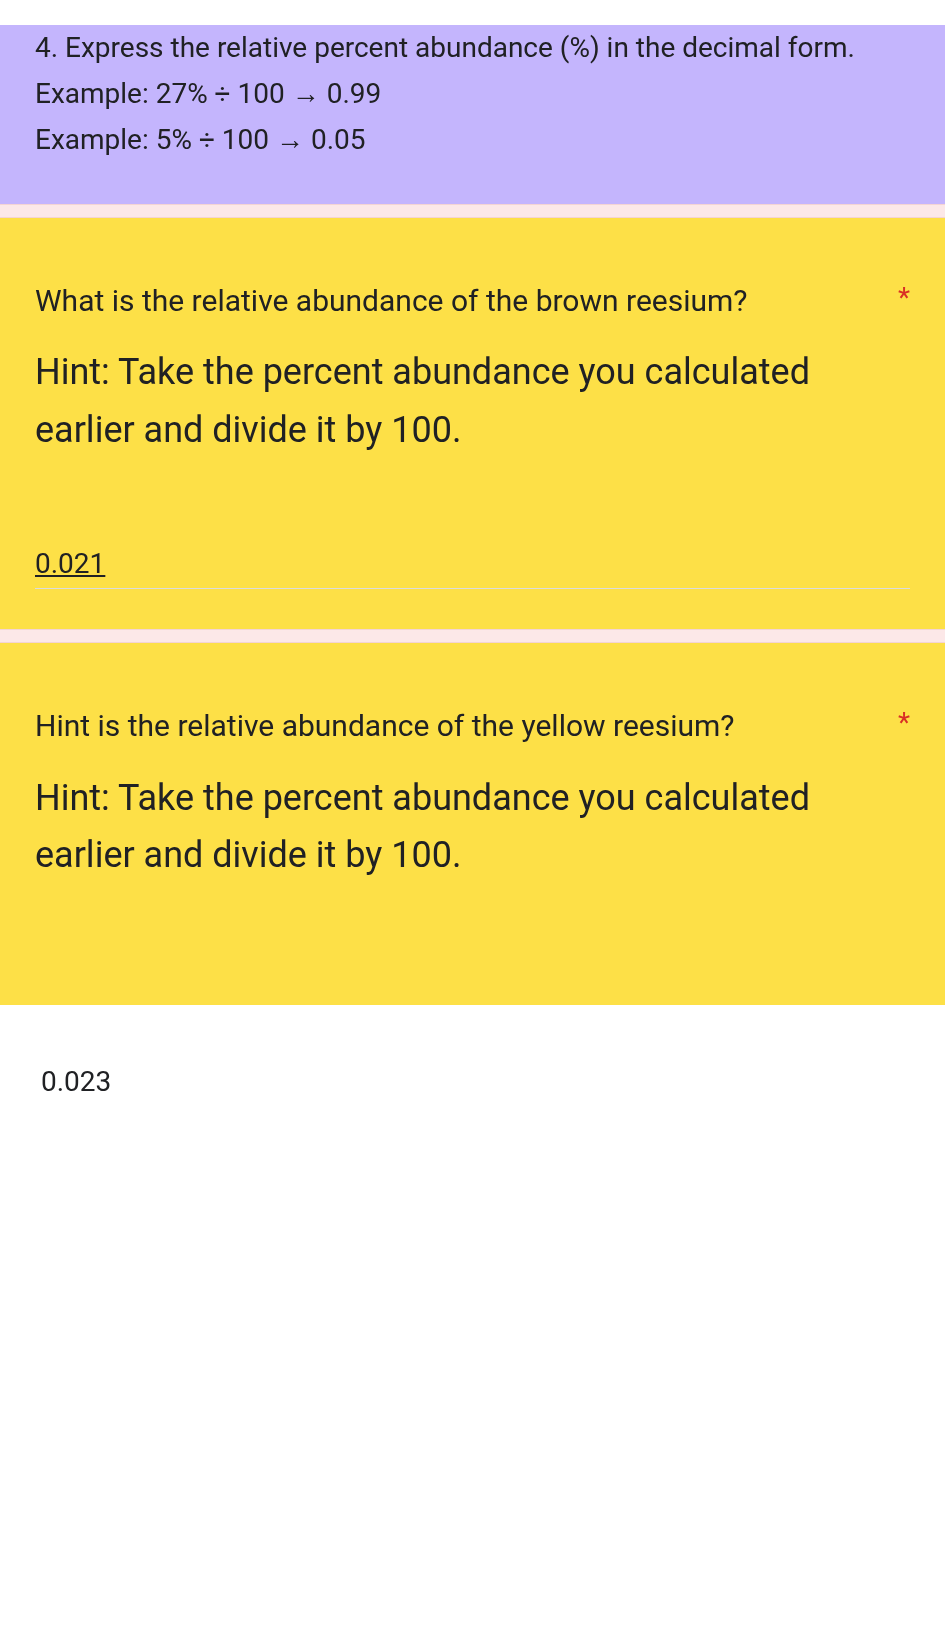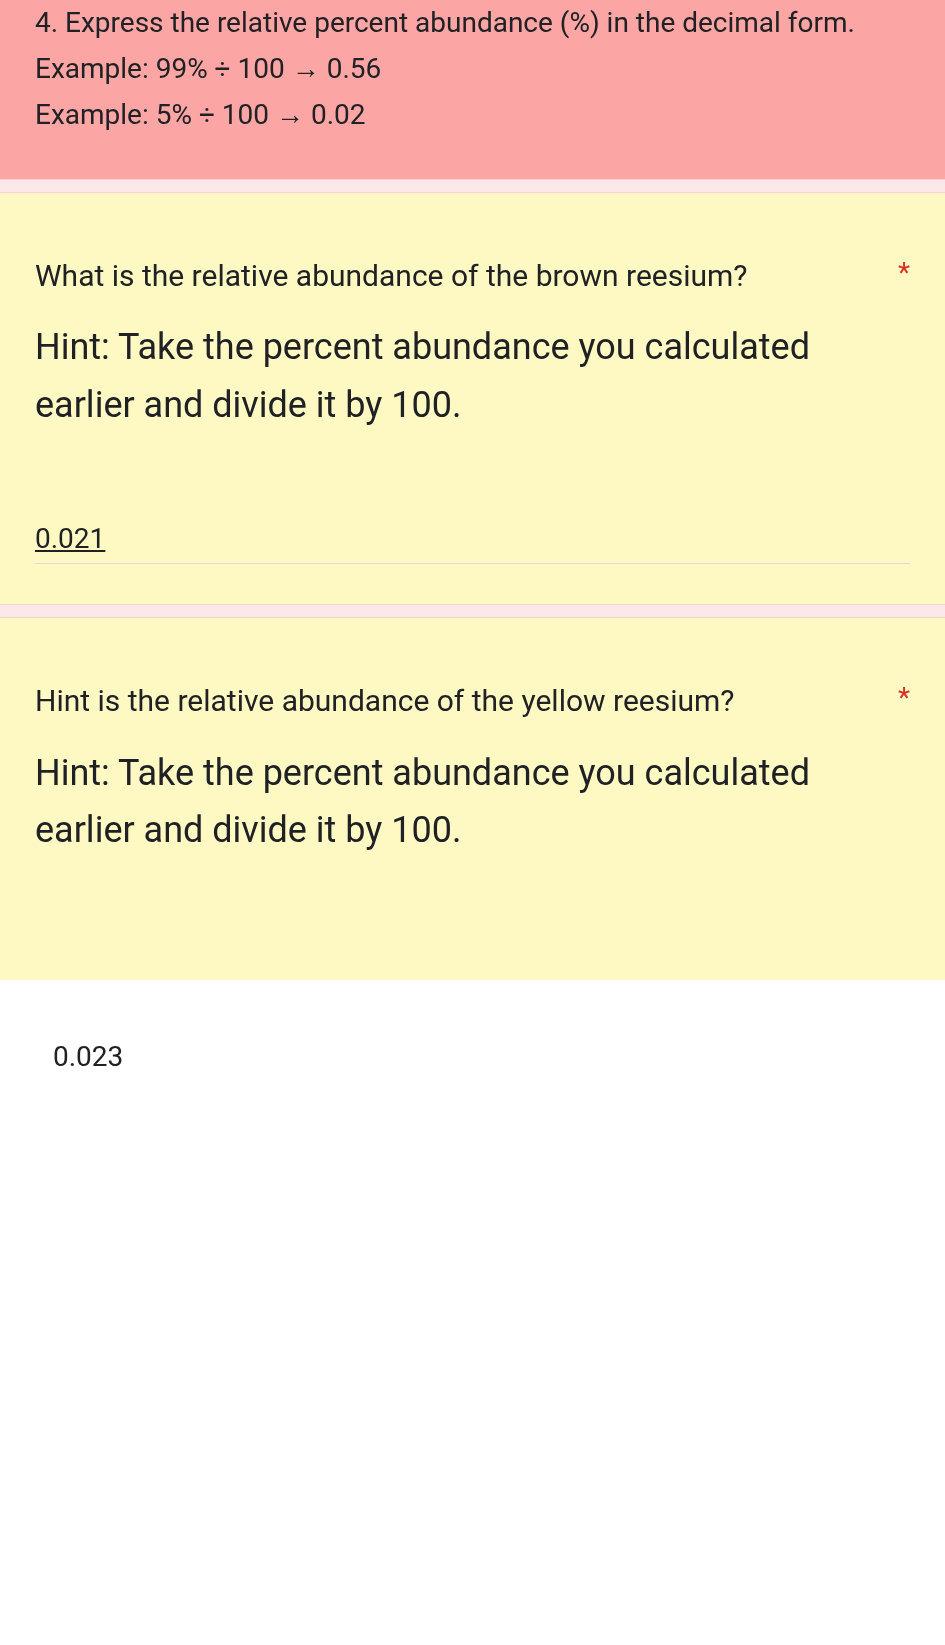--- a/index.html
+++ b/index.html
@@ -8,36 +8,37 @@
     box-sizing: border-box;
   }
   body {
     font-family: 'Roboto', 'Helvetica Neue', Arial, sans-serif;
     background: #ffffff;
     width: 945px;
     color: #202124;
   }
   .instruction-block {
     padding: 0 35px 40px 35px;
-    background: #fca5a5;
+    background: #c4b5fd;
+    margin-top: 25px;
   }
   .instruction-text {
     font-size: 28px;
     line-height: 1.65;
     color: #202124;
     font-weight: 400;
   }
   .separator {
     height: 14px;
     background: #fce8e8;
     border-top: 1px solid #f4d4d4;
     border-bottom: 1px solid #f4d4d4;
   }
   .question-card {
-    background: #fef9c3;
+    background: #fde047;
     padding: 60px 35px 40px 35px;
   }
   .question-title-row {
     display: flex;
     align-items: flex-start;
     margin-bottom: 20px;
   }
   .question-title {
     font-size: 30px;
     line-height: 1.55;
@@ -64,32 +65,32 @@
     border-bottom: 1px solid #dadce0;
     font-size: 28px;
     padding: 8px 0;
     color: #202124;
     background: transparent;
     outline: none;
     font-family: inherit;
     text-decoration: underline;
   }
   .partial-answer {
-    padding: 60px 35px 0 53px;
+    padding: 60px 35px 0 41px;
     font-size: 28px;
     color: #202124;
   }
 </style>
 </head>
 <body>
 
 <div class="instruction-block">
   <div class="instruction-text">4. Express the relative percent abundance (%) in the decimal form.</div>
-  <div class="instruction-text">Example: 99% ÷ 100 → 0.56</div>
-  <div class="instruction-text">Example: 5% ÷ 100 → 0.02</div>
+  <div class="instruction-text">Example: 27% ÷ 100 → 0.99</div>
+  <div class="instruction-text">Example: 5% ÷ 100 → 0.05</div>
 </div>
 
 <div class="separator"></div>
 
 <div class="question-card">
   <div class="question-title-row">
     <div class="question-title">What is the relative abundance of the brown reesium?</div>
     <div class="required-asterisk">*</div>
   </div>
   <div class="question-hint">Hint: Take the percent abundance you calculated earlier and divide it by 100.</div>

